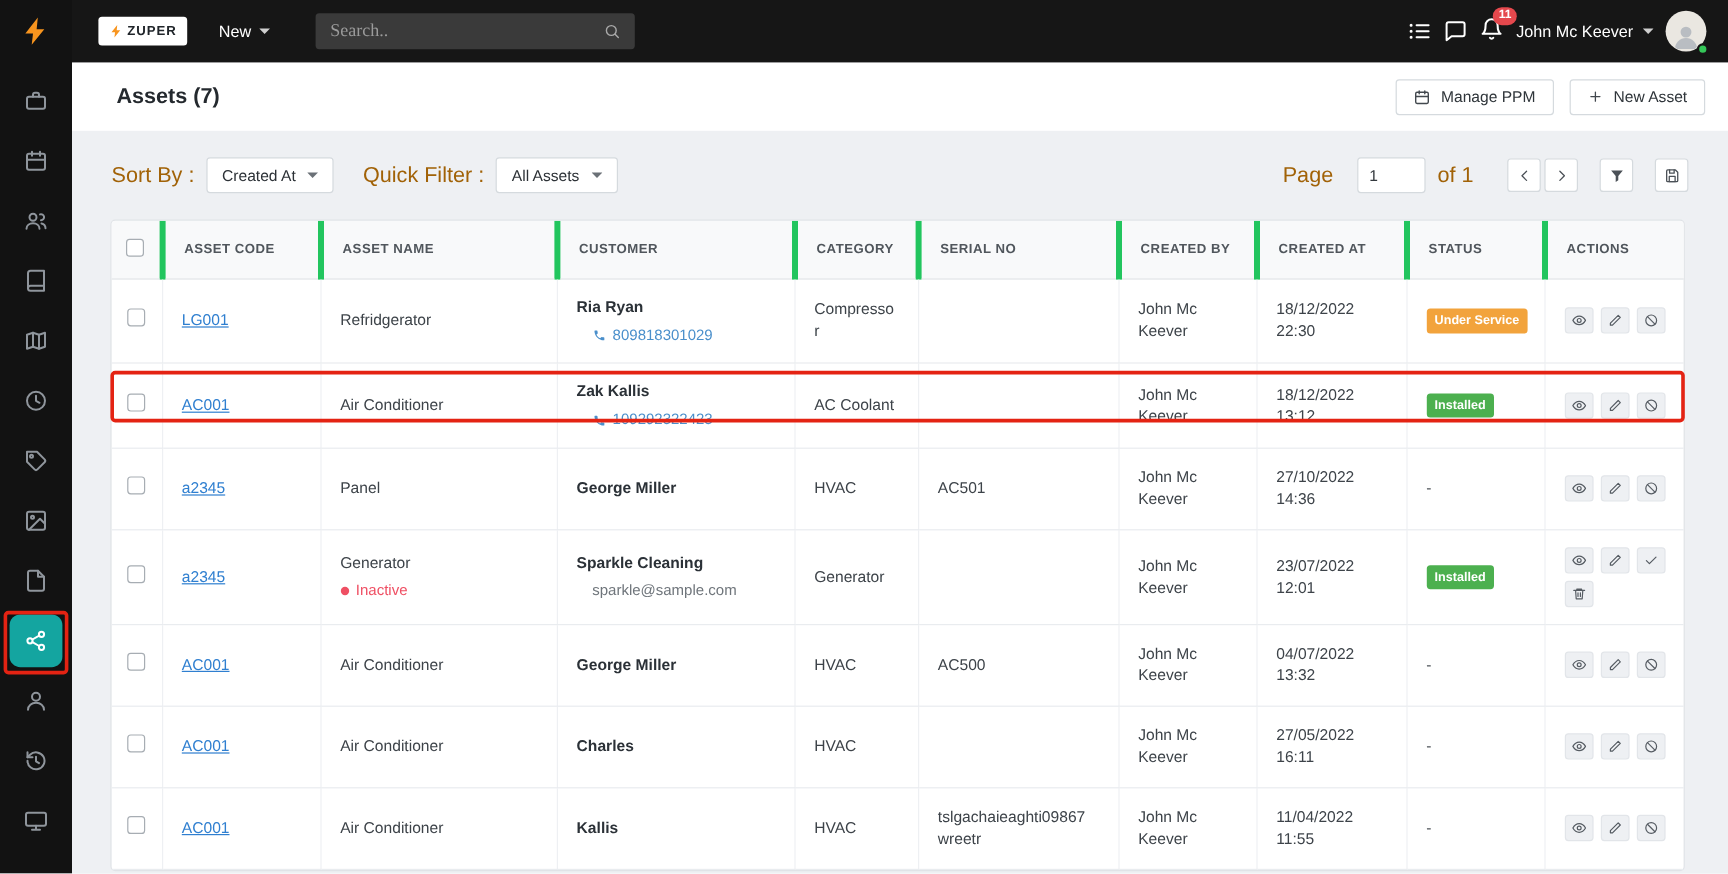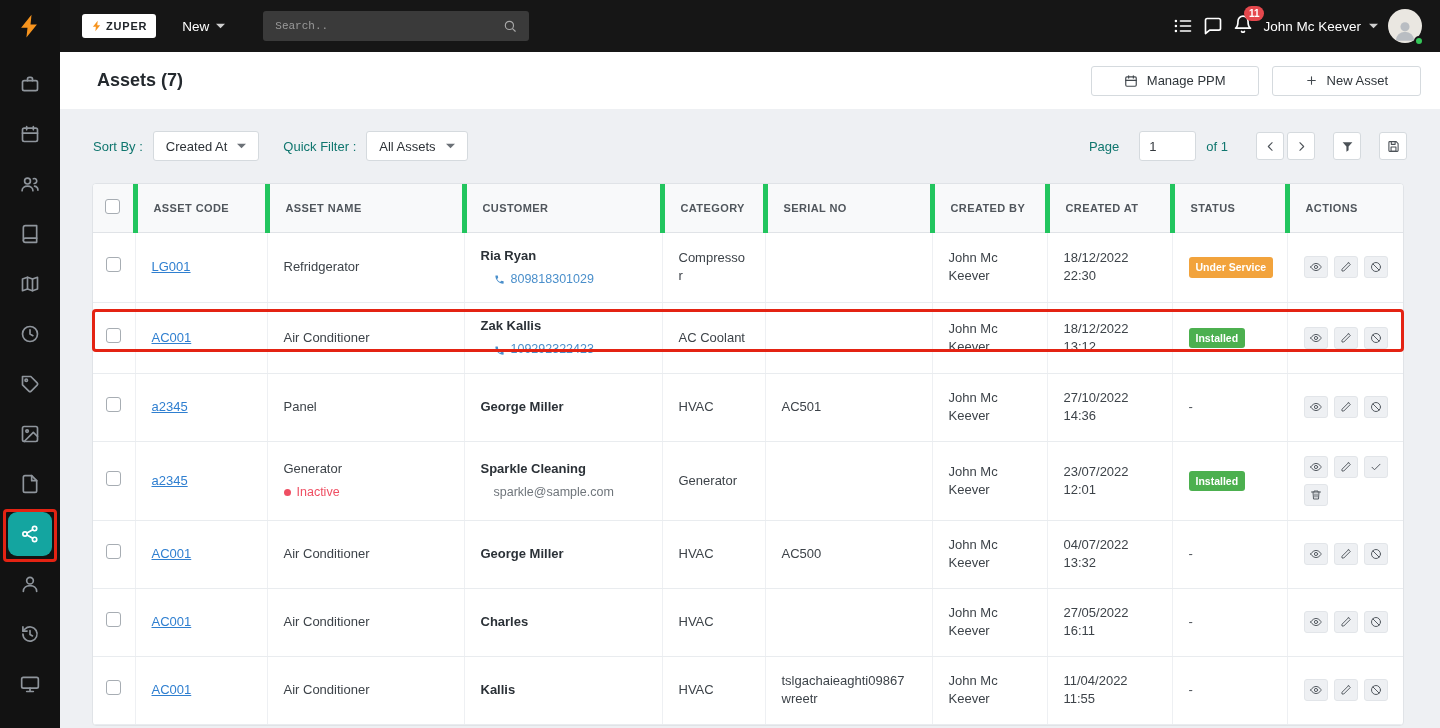--- a/index.html
+++ b/index.html
@@ -19,22 +19,22 @@
   
   .topbar{position:absolute;top:0;left:0;width:1440px;height:52px;background:#161616;
     display:flex;align-items:center;z-index:3;}
   .tb-brand{margin-left:82px;background:#fff;border-radius:3px;height:24px;padding:2px 9px;
     display:flex;align-items:center;gap:3px;color:#f7941e;text-align:center;}
   .tb-brand .btxt{font-size:11px;font-weight:bold;letter-spacing:.8px;color:#20252a;}
   .tb-new{margin-left:26px;display:flex;align-items:center;gap:7px;color:#fff;font-size:13.5px;cursor:pointer;}
   .tb-new .caret{color:#cfcfcf;}
   .tb-search{margin-left:38px;width:266px;height:30px;background:#3a3a3a;border-radius:3px;
     display:flex;align-items:center;padding:0 12px;}
-  .tb-search input{flex:1;background:transparent;border:none;outline:none;color:#ddd;font-size:11px;
-    font-family:Liberation Mono, monospace;}
+  .tb-search input{flex:1;background:transparent;border:none;outline:none;color:#ddd;font-size:15px;
+    font-family:Liberation Serif, serif;}
   .tb-search input::placeholder{color:#9b9b9b;}
   .tb-search .ico{color:#a9a9a9;}
   .tb-right{margin-left:auto;display:flex;align-items:center;gap:10px;margin-right:18px;}
   .tb-icon{color:#fff;position:relative;cursor:pointer;}
   .nbadge{position:absolute;top:-8px;right:-11px;background:#e5484d;color:#fff;font-size:10px;
     font-weight:bold;border-radius:9px;padding:1.5px 5px;line-height:1.2;}
   .tb-user{display:flex;align-items:center;gap:8px;color:#fff;font-size:13.5px;cursor:pointer;}
   .tb-user .caret{color:#cfcfcf;}
   .avatar{width:34px;height:34px;border-radius:50%;background:#eae7e1;position:relative;
     display:flex;align-items:flex-end;justify-content:center;overflow:visible;cursor:pointer;}
@@ -51,25 +51,25 @@
     color:#8f959c;cursor:pointer;}
   .sb-item .ico{width:20px;height:20px;}
   .sb-item.active{background:#14a5a0;color:#fff;}
 
   
   .main{position:absolute;left:60px;top:52px;width:1380px;height:676px;background:#eef0f3;}
   .page-header{height:57px;background:#fff;display:flex;align-items:center;padding:0 19px 0 37px;}
   .page-title{font-size:18px;font-weight:bold;color:#24292e;}
   .ph-buttons{margin-left:auto;display:flex;gap:13px;}
   .btn{height:30px;background:#fff;border:1px solid #d5dade;border-radius:3px;display:flex;
-    align-items:center;gap:9px;padding:0 32px;font-size:13px;color:#2f353a;cursor:pointer;}
+    align-items:center;gap:9px;padding:0 14px;font-size:13px;color:#2f353a;cursor:pointer;}
   .btn .ico{color:#42484e;}
 
   .controls{display:flex;align-items:center;padding:22px 33px;height:74px;}
-  .ctl-label{font-size:13px;color:#0f766e;margin-right:10px;}
+  .ctl-label{font-size:18px;color:#a16207;margin-right:10px;}
   .select{height:30px;background:#fff;border:1px solid #d5dade;border-radius:3px;display:flex;
     align-items:center;gap:10px;padding:0 12px;font-size:13px;color:#2c3136;cursor:pointer;}
   .select .caret{color:#6b7177;}
   .ctl-gap{margin-left:24px;}
   .ctl-right{margin-left:auto;display:flex;align-items:center;gap:10px;}
   .page-input{width:57px;height:30px;border:1px solid #d5dade;border-radius:3px;padding:0 9px;
     font-size:13px;color:#33383d;font-family:"Liberation Sans",sans-serif;outline:none;}
   .icon-btn{width:28px;height:28px;background:#fff;border:1px solid #d5dade;border-radius:3px;
     display:flex;align-items:center;justify-content:center;color:#4b5157;cursor:pointer;}
   .chev-group{display:flex;gap:3px;margin-left:8px;}

